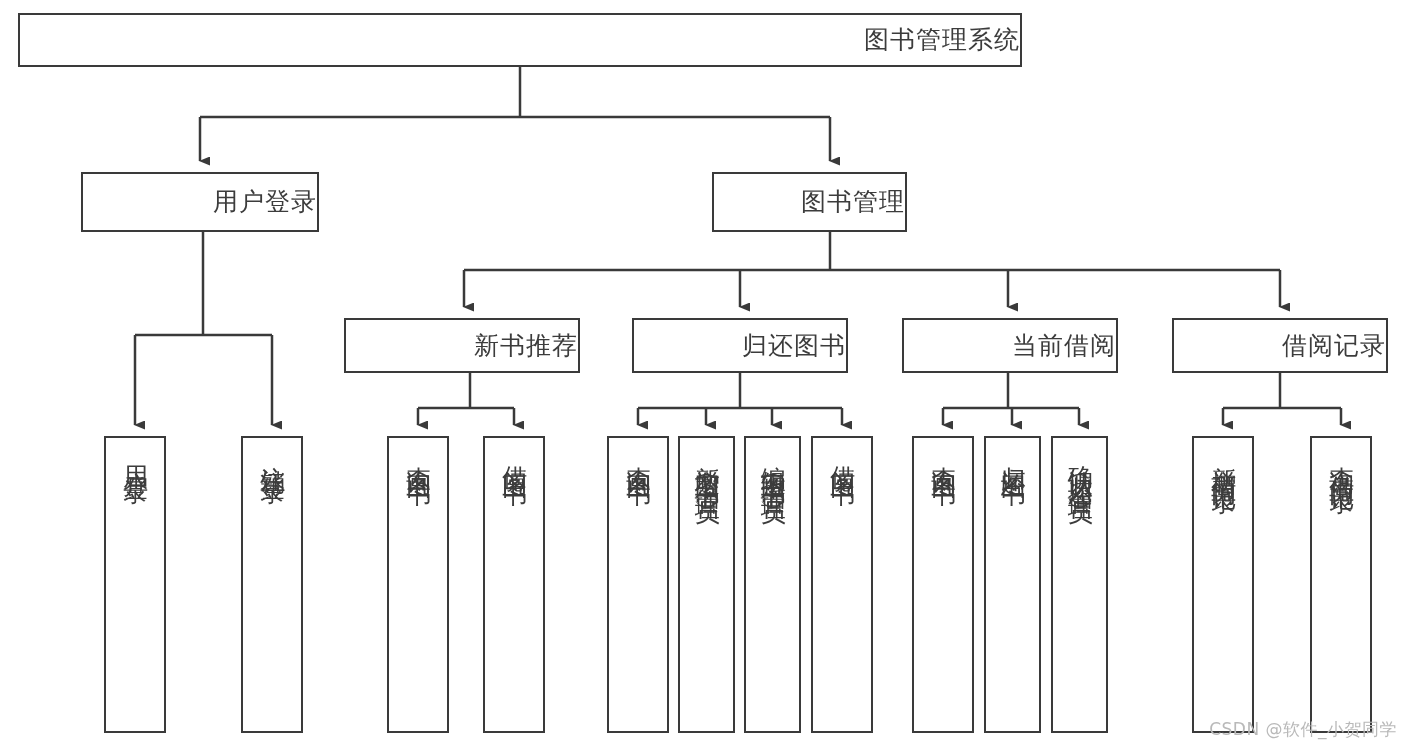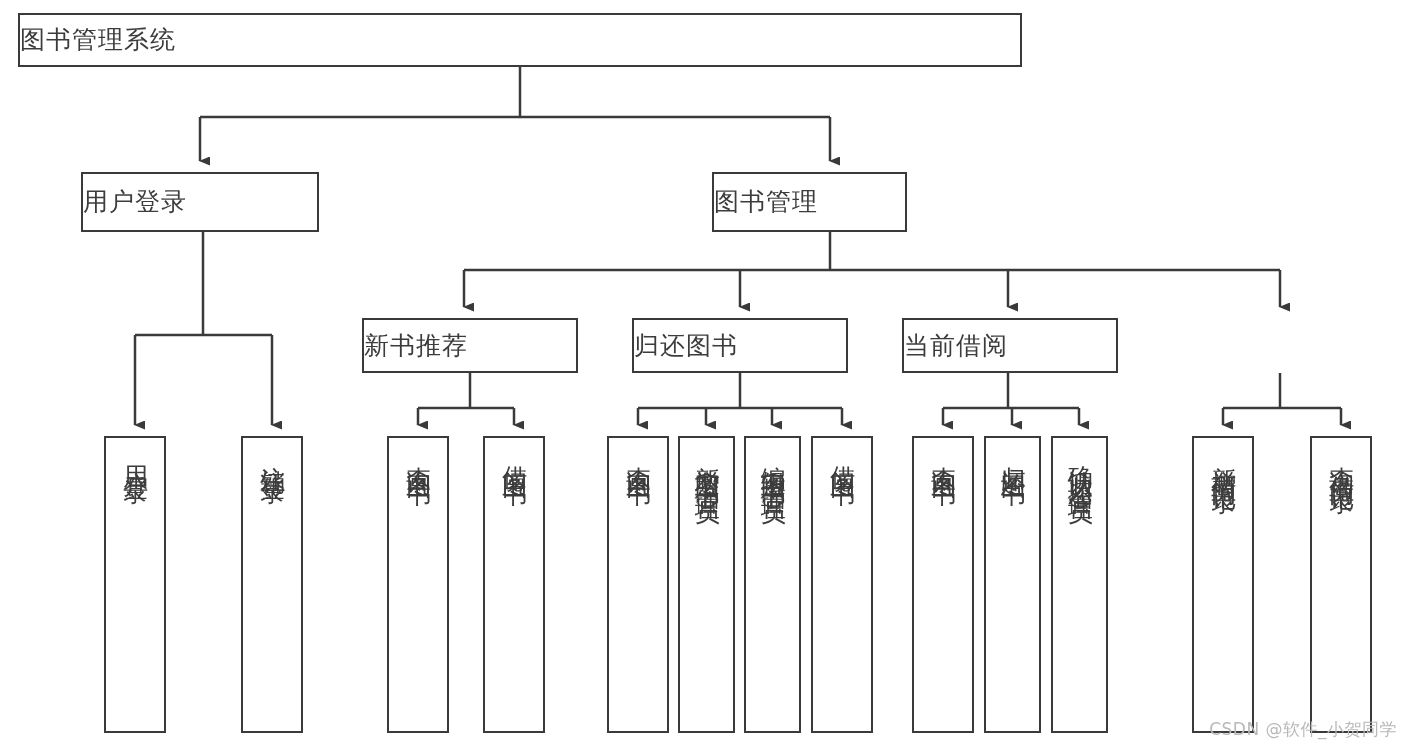--- a/index.html
+++ b/index.html
@@ -26,21 +26,21 @@
     height: 747px;
     pointer-events: none;
   }
   .node {
     position: absolute;
     box-sizing: border-box;
     background: #ffffff;
     border: 2.5px solid #3a3a3a;
     display: flex;
     align-items: center;
-    justify-content: flex-start;
+    justify-content: flex-end;
     color: #3c3c3c;
     z-index: 2;
   }
   .node-label {
     display: block;
     text-align: center;
     line-height: 1.18;
     color: #3c3c3c;
     white-space: nowrap;
   }
@@ -141,29 +141,32 @@
     <span class="node-label">图书管理系统</span>
   </div>
 
   <div class="node horiz" style="left: 81px; top: 172px; width: 238px; height: 60px; border-color: rgb(58, 58, 58); background: rgb(255, 255, 255); color: rgb(60, 60, 60);">
     <span class="node-label">用户登录</span>
   </div>
   <div class="node horiz" style="left: 712px; top: 172px; width: 195px; height: 60px; border-color: rgb(58, 58, 58); background: rgb(255, 255, 255); color: rgb(60, 60, 60);">
     <span class="node-label">图书管理</span>
   </div>
 
-  <div class="node horiz" style="left: 362px; top: 318px; width: 216px; height: 55px; border-color: rgb(58, 58, 58); background: rgb(255, 255, 255); color: rgb(60, 60, 60);">
+  <div class="node horiz" style="left: 344px; top: 318px; width: 236px; height: 55px; border-color: rgb(58, 58, 58); background: rgb(255, 255, 255); color: rgb(60, 60, 60);">
     <span class="node-label">新书推荐</span>
   </div>
   <div class="node horiz" style="left: 632px; top: 318px; width: 216px; height: 55px; border-color: rgb(58, 58, 58); background: rgb(255, 255, 255); color: rgb(60, 60, 60);">
     <span class="node-label">归还图书</span>
   </div>
   <div class="node horiz" style="left: 902px; top: 318px; width: 216px; height: 55px; border-color: rgb(58, 58, 58); background: rgb(255, 255, 255); color: rgb(60, 60, 60);">
     <span class="node-label">当前借阅</span>
   </div>
+  <div class="node horiz" style="left: 1172px; top: 318px; width: 216px; height: 55px; border-color: rgb(58, 58, 58); background: rgb(255, 255, 255); color: rgb(60, 60, 60);">
+    <span class="node-label">借阅记录</span>
+  </div>
 
   <div class="node leaf" style="left: 104px; top: 436px; width: 62px; height: 297px; border-color: rgb(58, 58, 58); background: rgb(255, 255, 255); color: rgb(60, 60, 60);">
     <span class="node-label">用户登录</span>
   </div>
   <div class="node leaf" style="left: 241px; top: 436px; width: 62px; height: 297px; border-color: rgb(58, 58, 58); background: rgb(255, 255, 255); color: rgb(60, 60, 60);">
     <span class="node-label">注销登录</span>
   </div>
   <div class="node leaf" style="left: 387px; top: 436px; width: 62px; height: 297px; border-color: rgb(58, 58, 58); background: rgb(255, 255, 255); color: rgb(60, 60, 60);">
     <span class="node-label">查询图书</span>
   </div>

